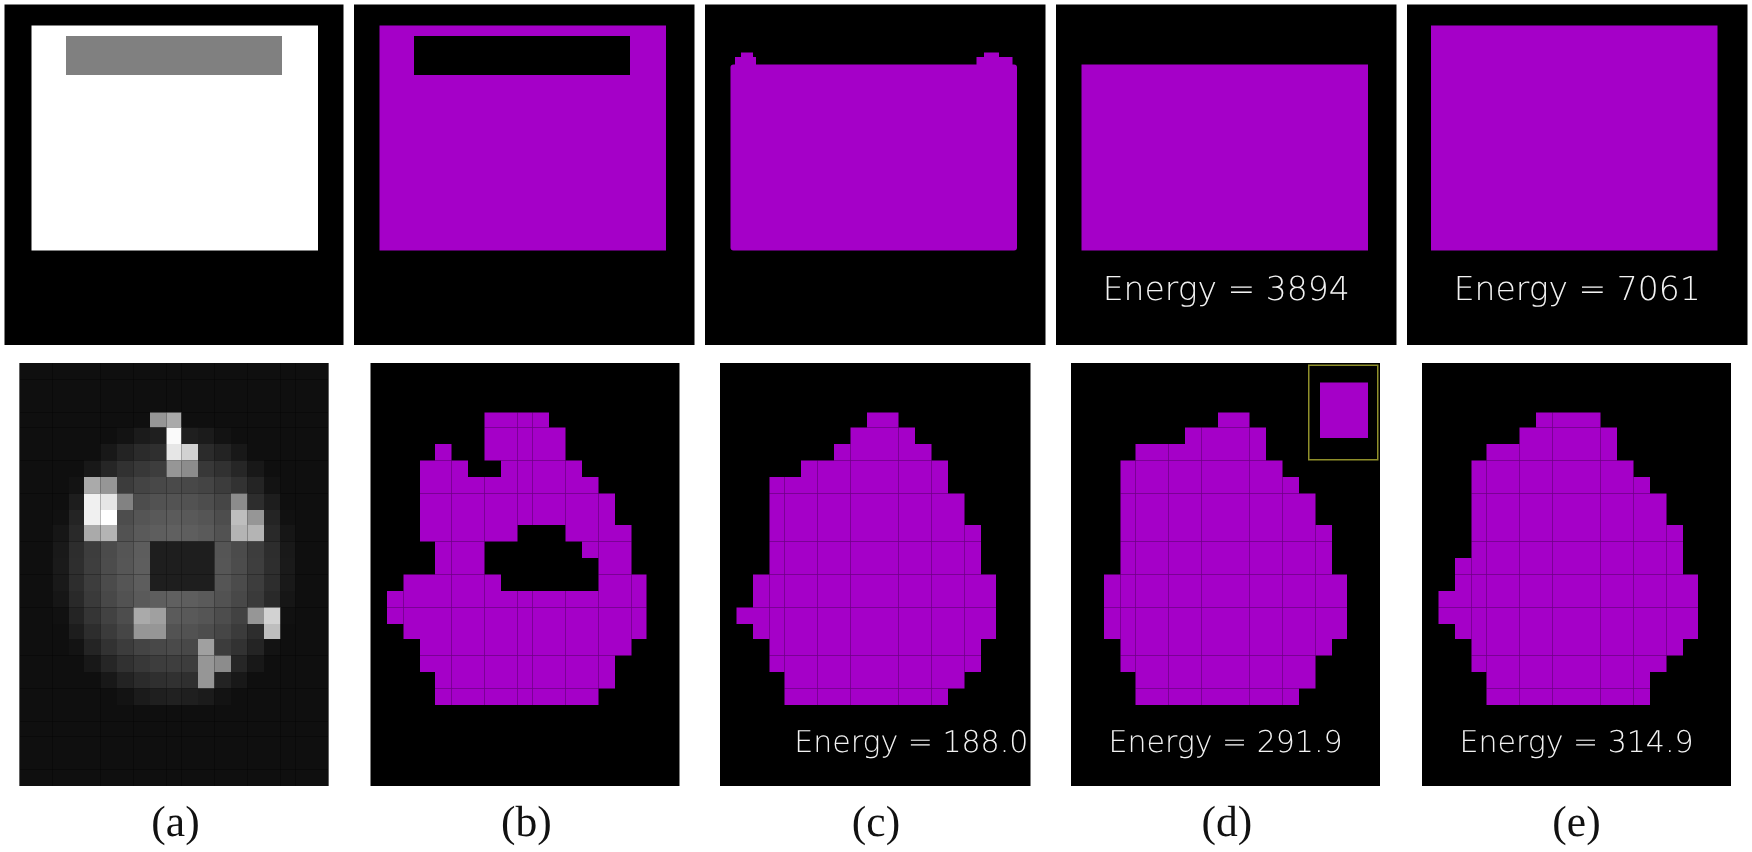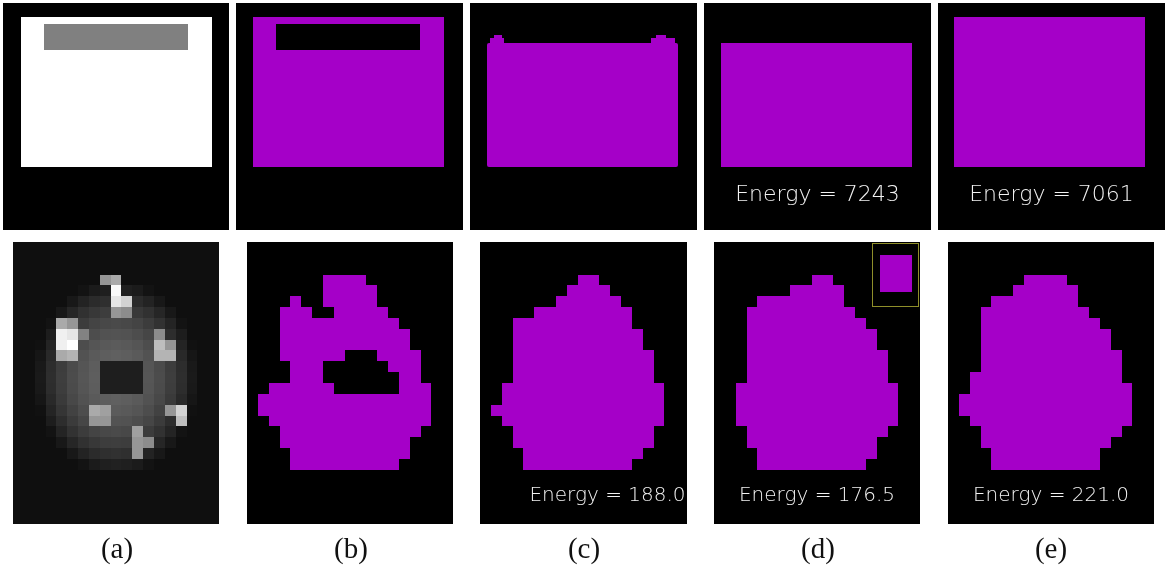--- a/index.html
+++ b/index.html
@@ -30,21 +30,21 @@
 <div class="panel" style="left:470px;top:3px;width:227px;height:227px;">
   <div class="rect" style="left:17px;top:40px;width:191px;height:124px;background:#a500c8;border-radius:2px;"></div>
   <div class="rect" style="left:20px;top:35px;width:14px;height:6px;background:#a500c8;"></div>
   <div class="rect" style="left:24px;top:32px;width:8px;height:4px;background:#a500c8;"></div>
   <div class="rect" style="left:181px;top:35px;width:24px;height:6px;background:#a500c8;"></div>
   <div class="rect" style="left:186px;top:32px;width:10px;height:4px;background:#a500c8;"></div>
 </div>
 
 <div class="panel" style="left:704px;top:3px;width:227px;height:227px;">
   <div class="rect" style="left:17px;top:40px;width:191px;height:124px;background:#a500c8;"></div>
-  <div class="energy" style="top:178px;font-size:22px;">Energy = 7243</div>
+  <div class="energy" style="top:178px;font-size:22px;">Energy = 3894</div>
 </div>
 
 <div class="panel" style="left:938px;top:3px;width:227px;height:227px;">
   <div class="rect" style="left:16px;top:14px;width:191px;height:150px;background:#a500c8;"></div>
   <div class="energy" style="top:178px;font-size:22px;">Energy = 7061</div>
 </div>
 
 <div class="panel" style="left:13px;top:242px;width:206px;height:282px;">
   <div class="grid" id="gray-grid" style="left:0;top:0;grid-template-columns:repeat(19,10.85px);">
       <div class="cell" style="background: rgb(15, 15, 15);"></div>
@@ -1884,21 +1884,21 @@
       <div class="cell"></div>
       <div class="cell"></div>
       <div class="cell"></div>
       <div class="cell"></div>
       <div class="cell"></div>
       <div class="cell"></div>
     </div>
   <div class="inset" style="left:158px;top:1px;width:47px;height:64px;">
     <div class="rect" style="left:7px;top:11px;width:32px;height:37px;background:#a500c8;"></div>
   </div>
-  <div class="energy" style="top:240px;font-size:20px;">Energy = 176.5</div>
+  <div class="energy" style="top:240px;font-size:20px;">Energy = 291.9</div>
 </div>
 
 <div class="panel" style="left:948px;top:242px;width:206px;height:282px;">
   <div class="grid" id="grid-e" style="left:0;top:0;grid-template-columns:repeat(19,10.85px);">
       <div class="cell"></div>
       <div class="cell"></div>
       <div class="cell"></div>
       <div class="cell"></div>
       <div class="cell"></div>
       <div class="cell"></div>
@@ -2308,20 +2308,20 @@
       <div class="cell"></div>
       <div class="cell"></div>
       <div class="cell"></div>
       <div class="cell"></div>
       <div class="cell"></div>
       <div class="cell"></div>
       <div class="cell"></div>
       <div class="cell"></div>
       <div class="cell"></div>
     </div>
-  <div class="energy" style="top:240px;font-size:20px;">Energy = 221.0</div>
+  <div class="energy" style="top:240px;font-size:20px;">Energy = 314.9</div>
 </div>
 
 <div class="caption" style="left:0px;">(a)</div>
 <div class="caption" style="left:234px;">(b)</div>
 <div class="caption" style="left:467px;">(c)</div>
 <div class="caption" style="left:701px;">(d)</div>
 <div class="caption" style="left:934px;">(e)</div>
 
 </body></html>

